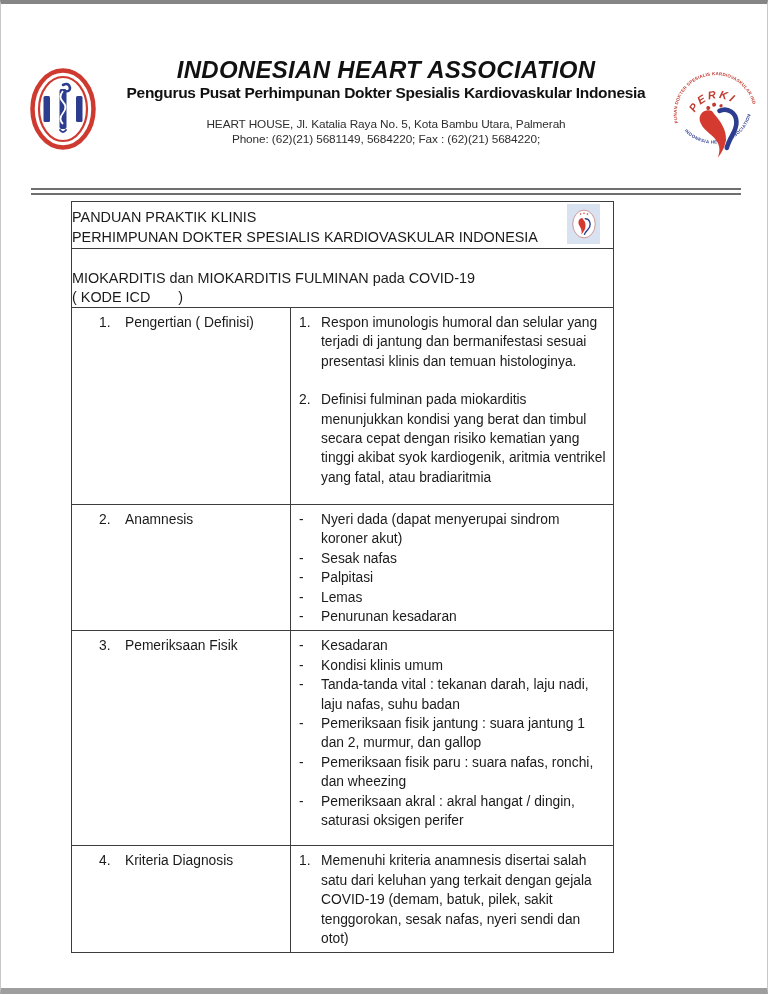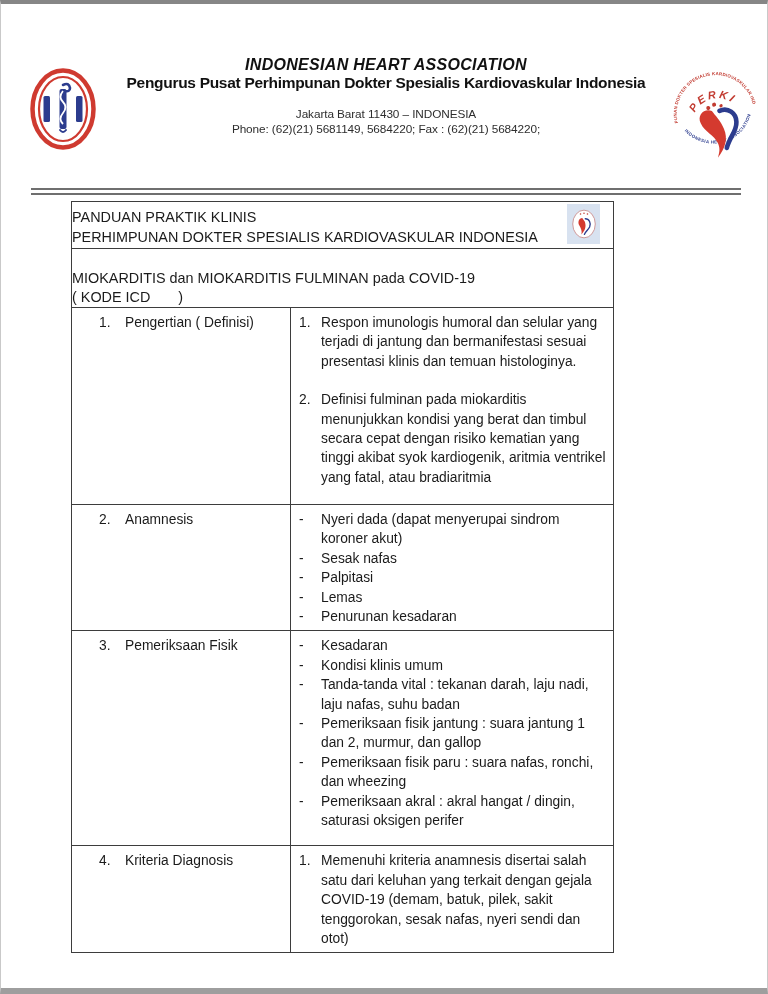--- a/index.html
+++ b/index.html
@@ -7,21 +7,21 @@
   .page {
     position:relative; width:768px; height:994px; background:#ffffff;
     border-top:4px solid #868686; border-bottom:6px solid #9e9e9e;
     border-left:1px solid #c9c9c9; border-right:1px solid #c9c9c9;
     font-family:"Liberation Sans", sans-serif; color:#1b1b1b; overflow:hidden;
   }
   
   .idi-logo { position:absolute; left:29px; top:63px; width:66px; height:84px; }
   .perki-logo { position:absolute; left:668px; top:52px; width:92px; height:112px; }
   .head-center { position:absolute; left:90px; top:52px; width:590px; text-align:center; }
-  .org-name { font-size:16px; font-weight:bold; font-style:italic; letter-spacing:.3px; color:#111; }
+  .org-name { font-size:24px; font-weight:bold; font-style:italic; letter-spacing:.3px; color:#111; }
   .org-sub  { font-size:15.5px; font-weight:bold; letter-spacing:-.3px; color:#111; }
   .addr { margin-top:15px; font-size:11.8px; line-height:15px; letter-spacing:-.1px; color:#2e2e2e; }
   .double-rule {
     position:absolute; left:30px; top:184px; width:710px; height:7px;
     border-top:2px solid #6f6f6f; border-bottom:2px solid #6f6f6f;
   }
   
   table.ppk {
     position:absolute; left:70px; top:197px; width:543px;
     border-collapse:collapse; table-layout:fixed;
@@ -59,21 +59,21 @@
     <rect x="29.5" y="21" width="7" height="40" rx="2" fill="#2c3c8e"></rect>
     <path d="M33,23 q-5,6 0,11 q5,5 0,11 q-5,6 0,11" fill="none" stroke="#ffffff" stroke-width="1.8"></path>
     <path d="M33,17 q6,-3 7,3 q0,4 -5,3" fill="none" stroke="#2c3c8e" stroke-width="2.6" stroke-linecap="round"></path>
     <path d="M30,62 q3,4 6,0" fill="none" stroke="#2c3c8e" stroke-width="2" stroke-linecap="round"></path>
   </svg>
 
   <div class="head-center">
     <div class="org-name">INDONESIAN HEART ASSOCIATION</div>
     <div class="org-sub">Pengurus Pusat Perhimpunan Dokter Spesialis Kardiovaskular Indonesia</div>
     <div class="addr">
-      <div>Jakarta Barat 11430 – INDONESIA</div>
+      <div>HEART HOUSE, Jl. Katalia Raya No. 5, Kota Bambu Utara, Palmerah</div>
       <div>Phone: (62)(21) 5681149, 5684220; Fax : (62)(21) 5684220;</div>
     </div>
   </div>
 
   <svg class="perki-logo" viewBox="0 0 100 116">
     <g transform="rotate(-14 50 58)">
       <defs>
         <path id="arcTop" d="M 8,60 A 42,42 0 1 1 92,60" fill="none"></path>
         <path id="arcBot" d="M 13,70 A 42,42 0 0 0 87,70" fill="none"></path>
         <path id="arcPerki" d="M 26,58 A 27,27 0 0 1 74,58" fill="none"></path>

